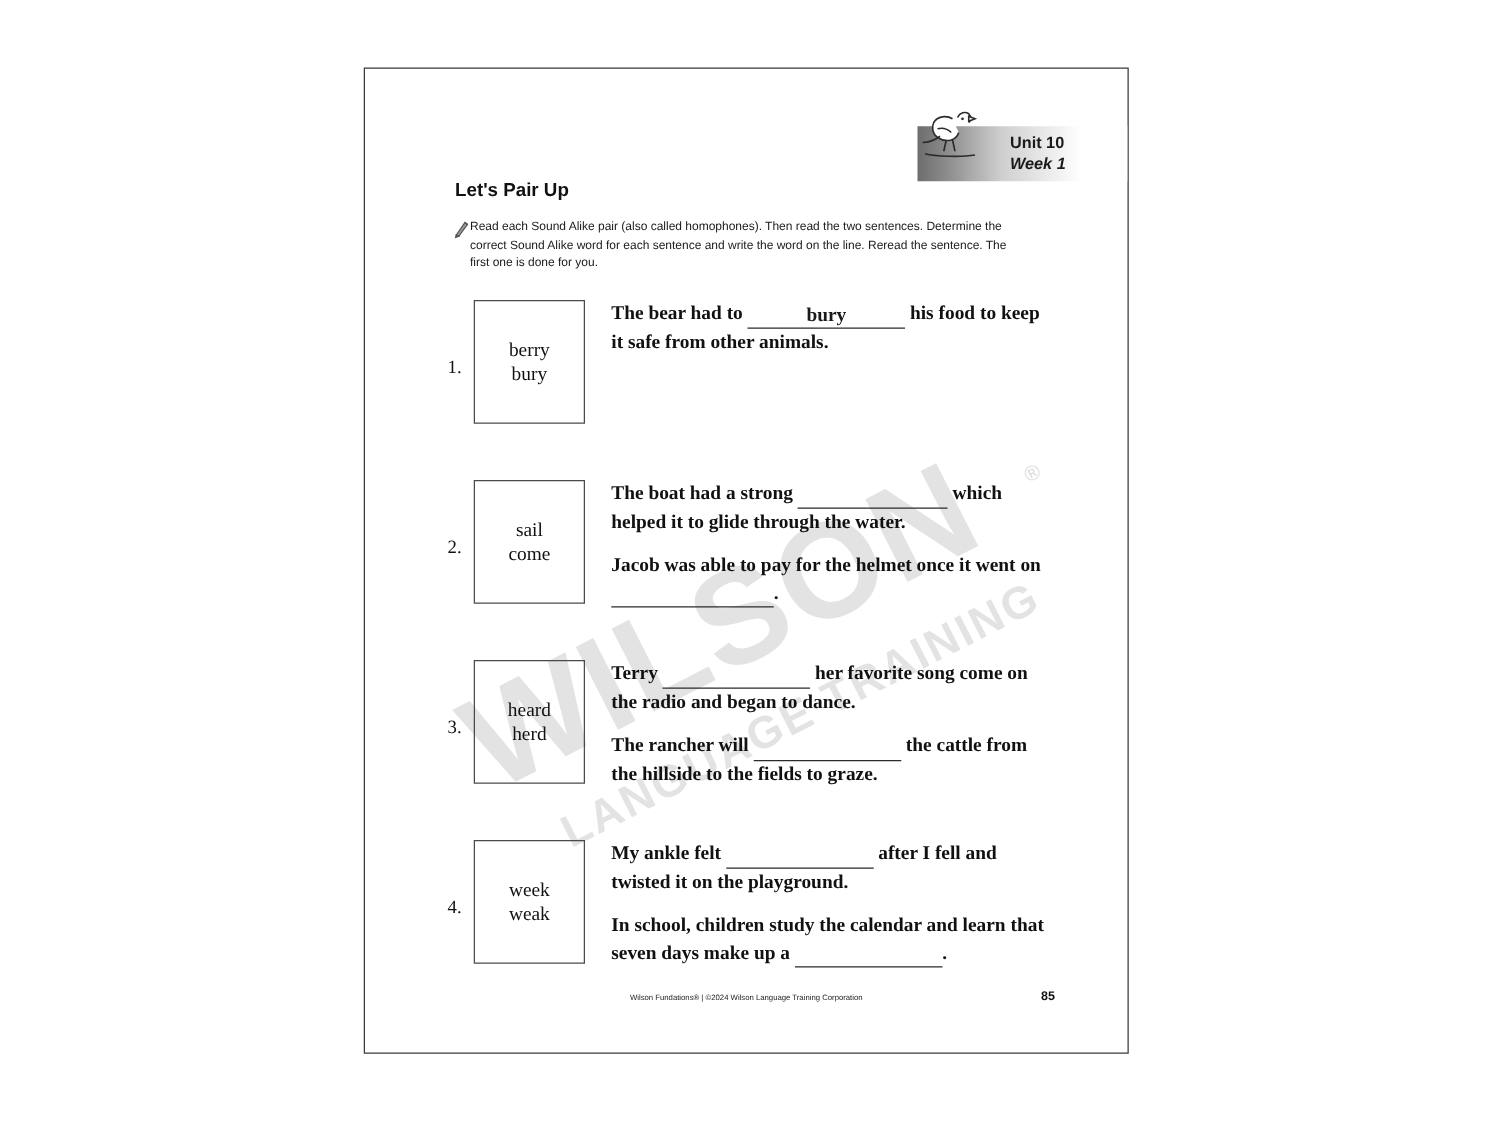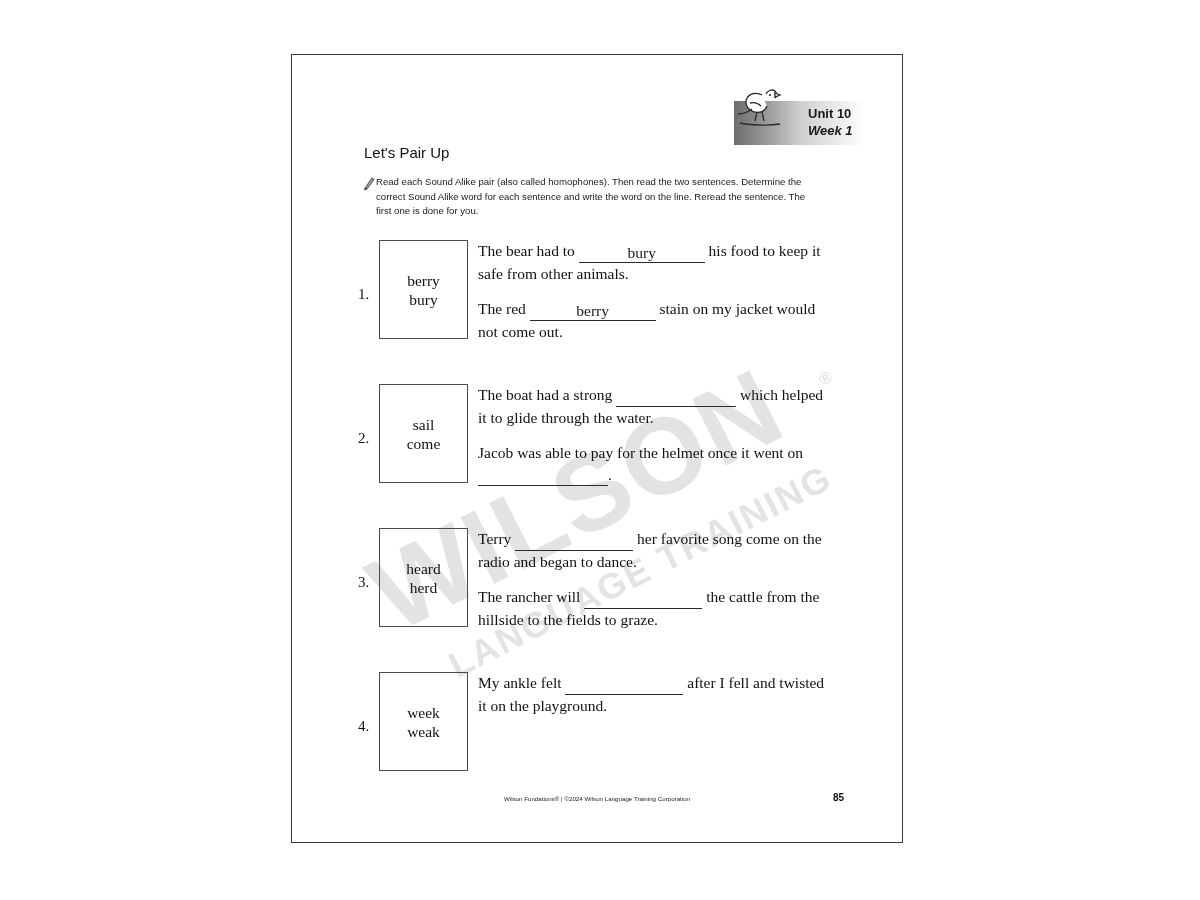--- a/index.html
+++ b/index.html
@@ -112,21 +112,21 @@
     width: 72px;
     height: 72px;
   }
 
   
   .page-title {
     position: absolute;
     left: 72px;
     top: 89px;
     font-family: "Liberation Sans", sans-serif;
-    font-weight: normal;
+    font-weight: bold;
     font-size: 15px;
     color: #111111;
     z-index: 6;
   }
 
   
   .directions {
     position: absolute;
     left: 84px;
     top: 120px;
@@ -175,23 +175,24 @@
     align-items: center;
     justify-content: center;
   }
   .word-box span {
     font-size: 15.5px;
     line-height: 19px;
     color: #111;
   }
   .sentences {
     position: absolute;
-    left: 120px;
+    left: 131px;
     top: 0px;
     width: 352px;
+    font-weight: bold;
   }
   .sentence {
     font-size: 15.5px;
     line-height: 21.5px;
     color: #111;
     margin-bottom: 14px;
   }
   .blank {
     display: inline-block;
     border-bottom: 1px solid #2b2b2b;
@@ -278,21 +279,20 @@
 
     <div id="items-root">
         <div class="item" style="top: 185px;">
           <div class="item-num">1.</div>
           <div class="word-box">
             <span>berry</span>
             <span>bury</span>
           </div>
           <div class="sentences">
             <div class="sentence"><span>The bear had to</span> <span class="blank filled" style="width: 118px;"><span class="answer">bury</span></span><span> his food to keep it safe from other animals.</span></div>
-            <div class="sentence"><span>The red</span> <span class="blank filled" style="width: 118px;"><span class="answer">berry</span></span><span> stain on my jacket would not come out.</span></div>
           </div>
         </div>
         <div class="item" style="top: 329px;">
           <div class="item-num">2.</div>
           <div class="word-box">
             <span>sail</span>
             <span>come</span>
           </div>
           <div class="sentences">
             <div class="sentence"><span>The boat had a strong</span> <span class="blank" style="width: 120px;"><span class="answer">&nbsp;</span></span><span> which helped it to glide through the water.</span></div>
@@ -311,20 +311,21 @@
           </div>
         </div>
         <div class="item" style="top: 617px;">
           <div class="item-num">4.</div>
           <div class="word-box">
             <span>week</span>
             <span>weak</span>
           </div>
           <div class="sentences">
             <div class="sentence"><span>My ankle felt</span> <span class="blank" style="width: 118px;"><span class="answer">&nbsp;</span></span><span> after I fell and twisted it on the playground.</span></div>
+            <div class="sentence"><span>In school, children study the calendar and learn that seven days make up a</span> <span class="blank" style="width: 118px;"><span class="answer">&nbsp;</span></span><span>.</span></div>
           </div>
         </div>
       </div>
 
     <div class="footer-credit">Wilson Fundations® | ©2024 Wilson Language Training Corporation</div>
     <div class="page-number">85</div>
 
   </div>
 </div>
 

